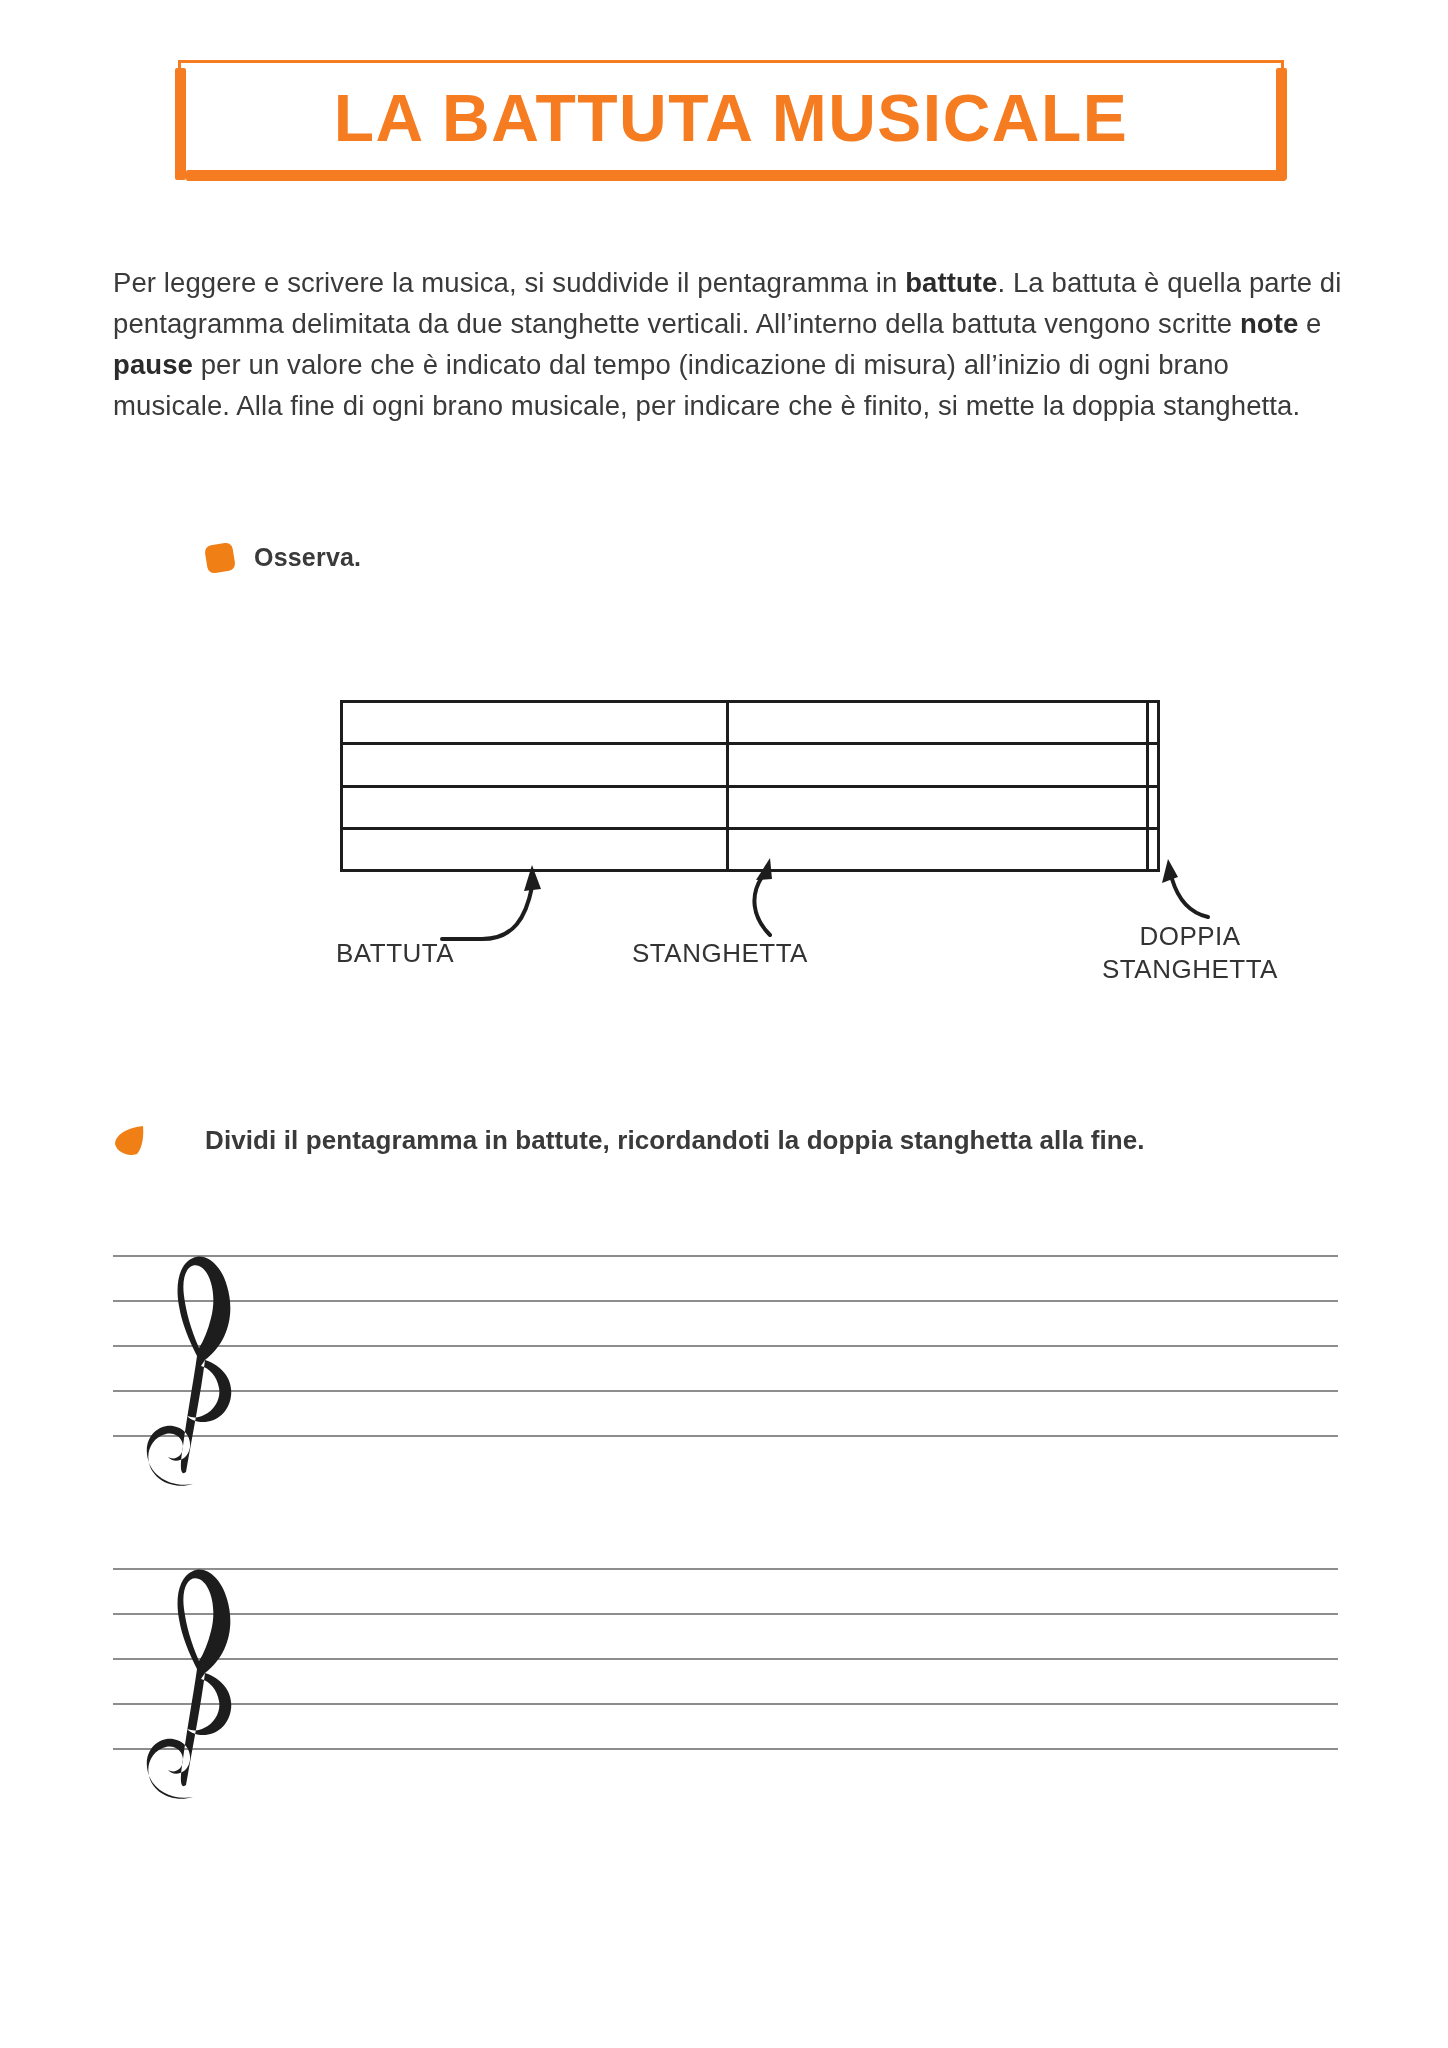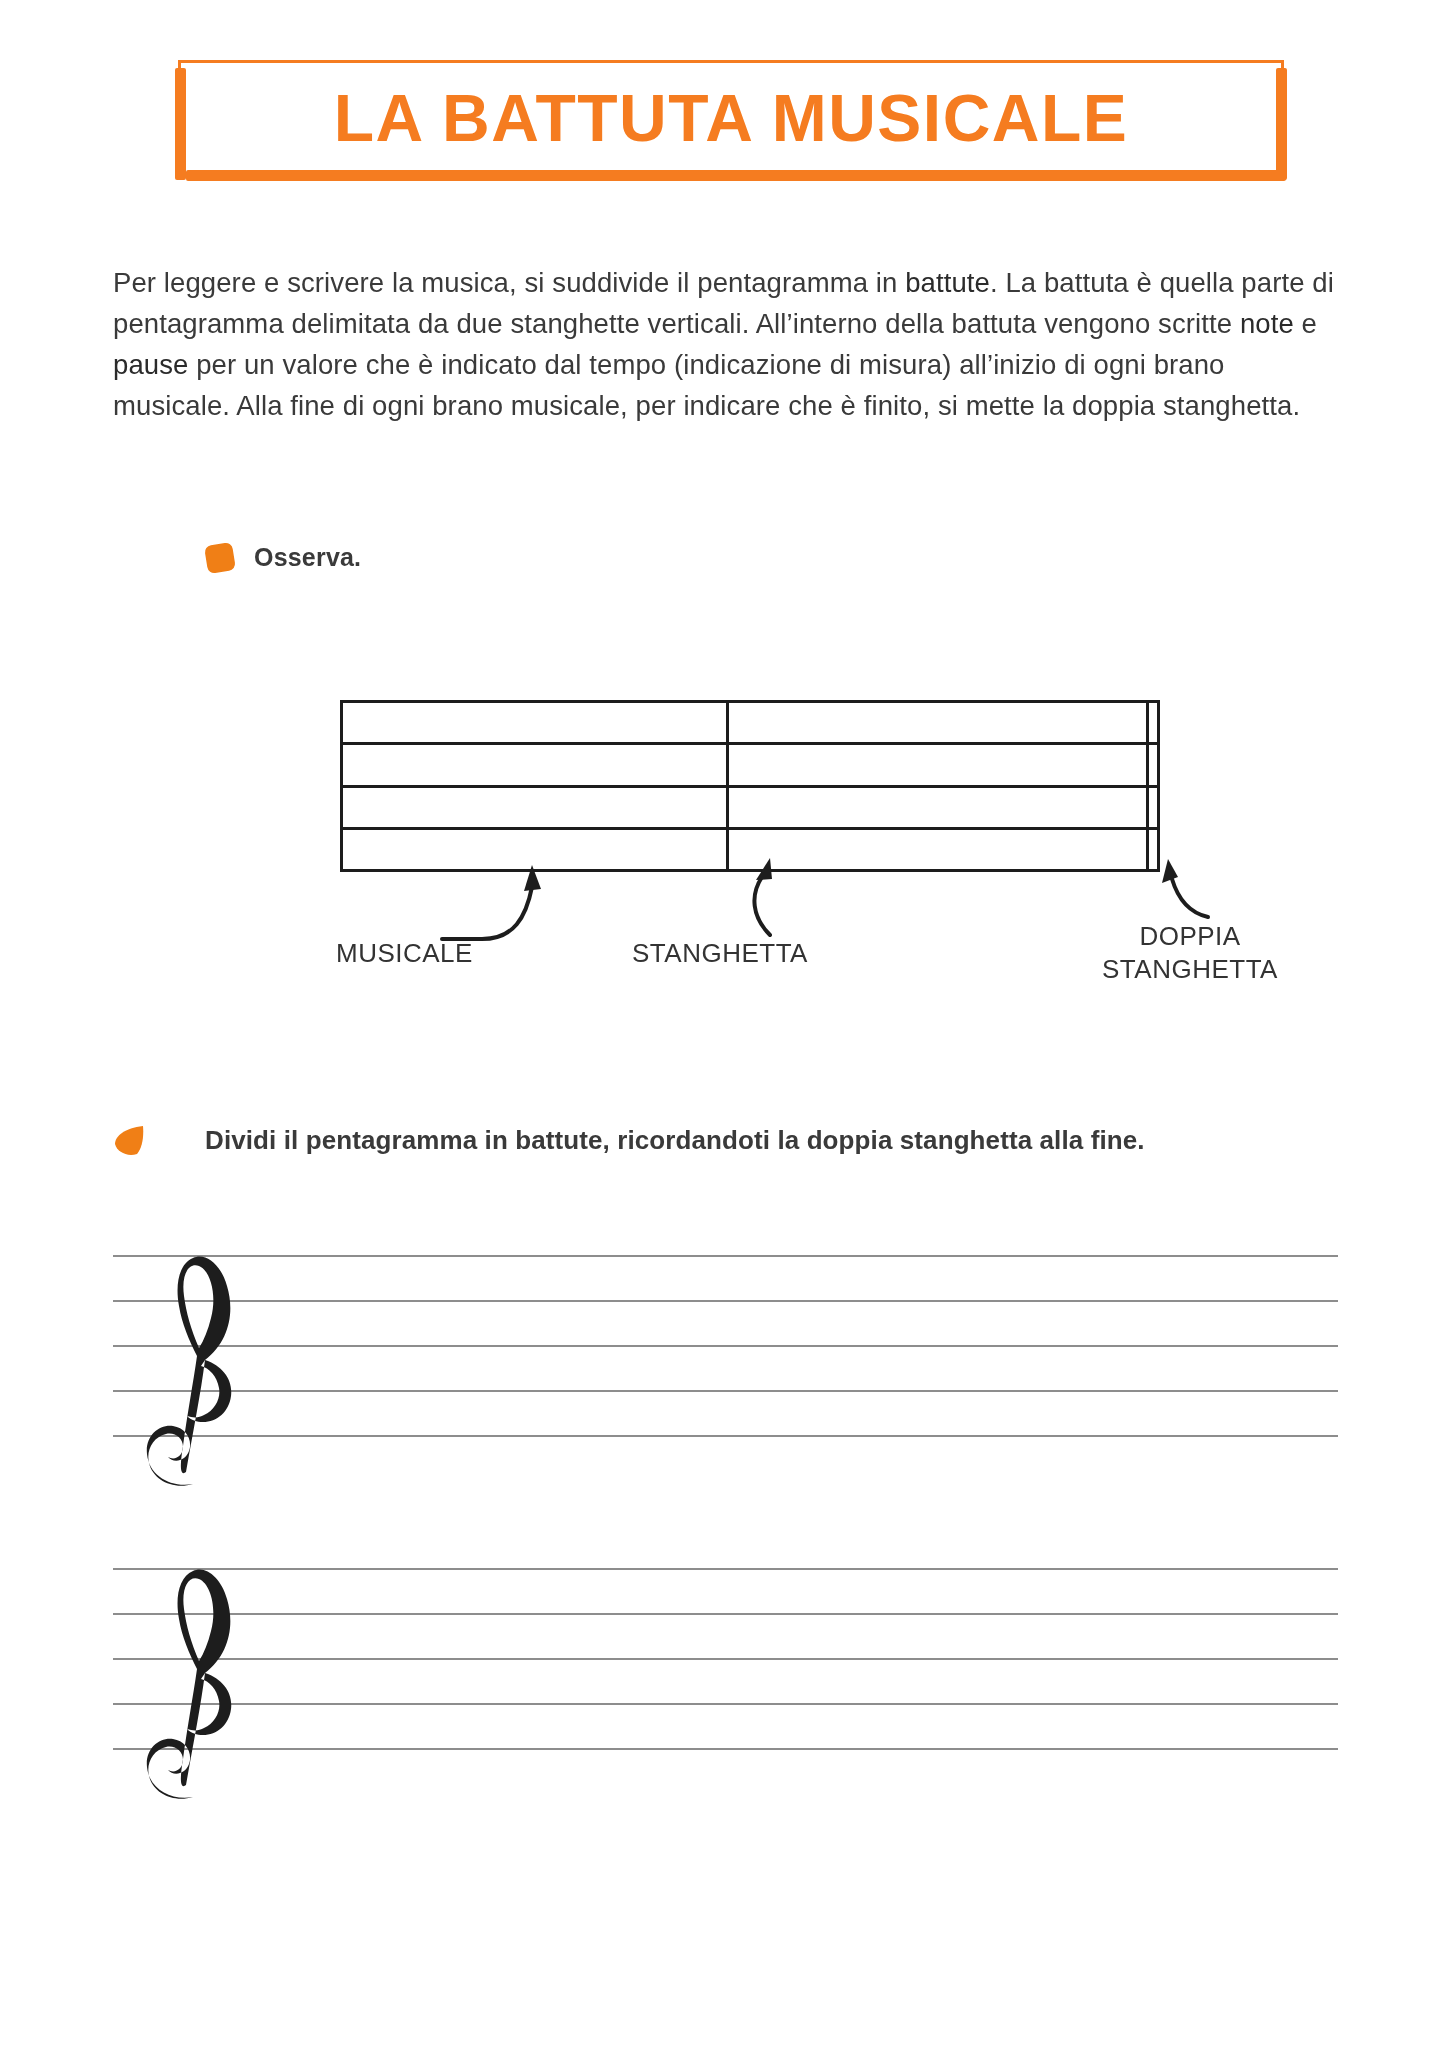--- a/index.html
+++ b/index.html
@@ -70,21 +70,21 @@
   .intro {
     position: absolute;
     left: 113px;
     top: 262px;
     width: 1230px;
     font-size: 27.5px;
     line-height: 41px;
     color: #3a3a3a;
     letter-spacing: 0.1px;
   }
-  .intro b { font-weight: normal; color: #2b2b2b; }
+  .intro b { font-weight: bold; color: #2b2b2b; }
 
   
   .osserva-row {
     position: absolute;
     left: 178px;
     top: 543px;
     display: flex;
     align-items: center;
     padding-left: 28px;
   }
@@ -257,21 +257,21 @@
     <path d="M 142 84 L 182 84 C 214 84 226 62 232 32" stroke="#1d1d1d" stroke-width="4" fill="none" stroke-linecap="round"></path>
     <polygon points="232,10 224,36 241,34" fill="#1d1d1d"></polygon>
 
     <path d="M 470 80 C 452 62 450 40 462 22" stroke="#1d1d1d" stroke-width="4" fill="none" stroke-linecap="round"></path>
     <polygon points="470,3 456,25 472,24" fill="#1d1d1d"></polygon>
 
     <path d="M 908 62 C 890 58 878 44 872 24" stroke="#1d1d1d" stroke-width="4" fill="none" stroke-linecap="round"></path>
     <polygon points="868,4 862,28 878,22" fill="#1d1d1d"></polygon>
   </svg>
 
-  <div class="ann-label lbl-battuta">MUSICALE</div>
+  <div class="ann-label lbl-battuta">BATTUTA</div>
   <div class="ann-label lbl-stanghetta">STANGHETTA</div>
   <div class="ann-label lbl-doppia">
     <div>DOPPIA</div>
     <div>STANGHETTA</div>
   </div>
 
   <div class="exercise-row">
     <svg class="tri-bullet" viewBox="0 0 34 32">
       <path d="M 30 2 C 31 14 29 24 24 30 C 14 33 4 28 2 20 C 2 12 12 4 30 2 Z" fill="#F07F16"></path>
     </svg>

